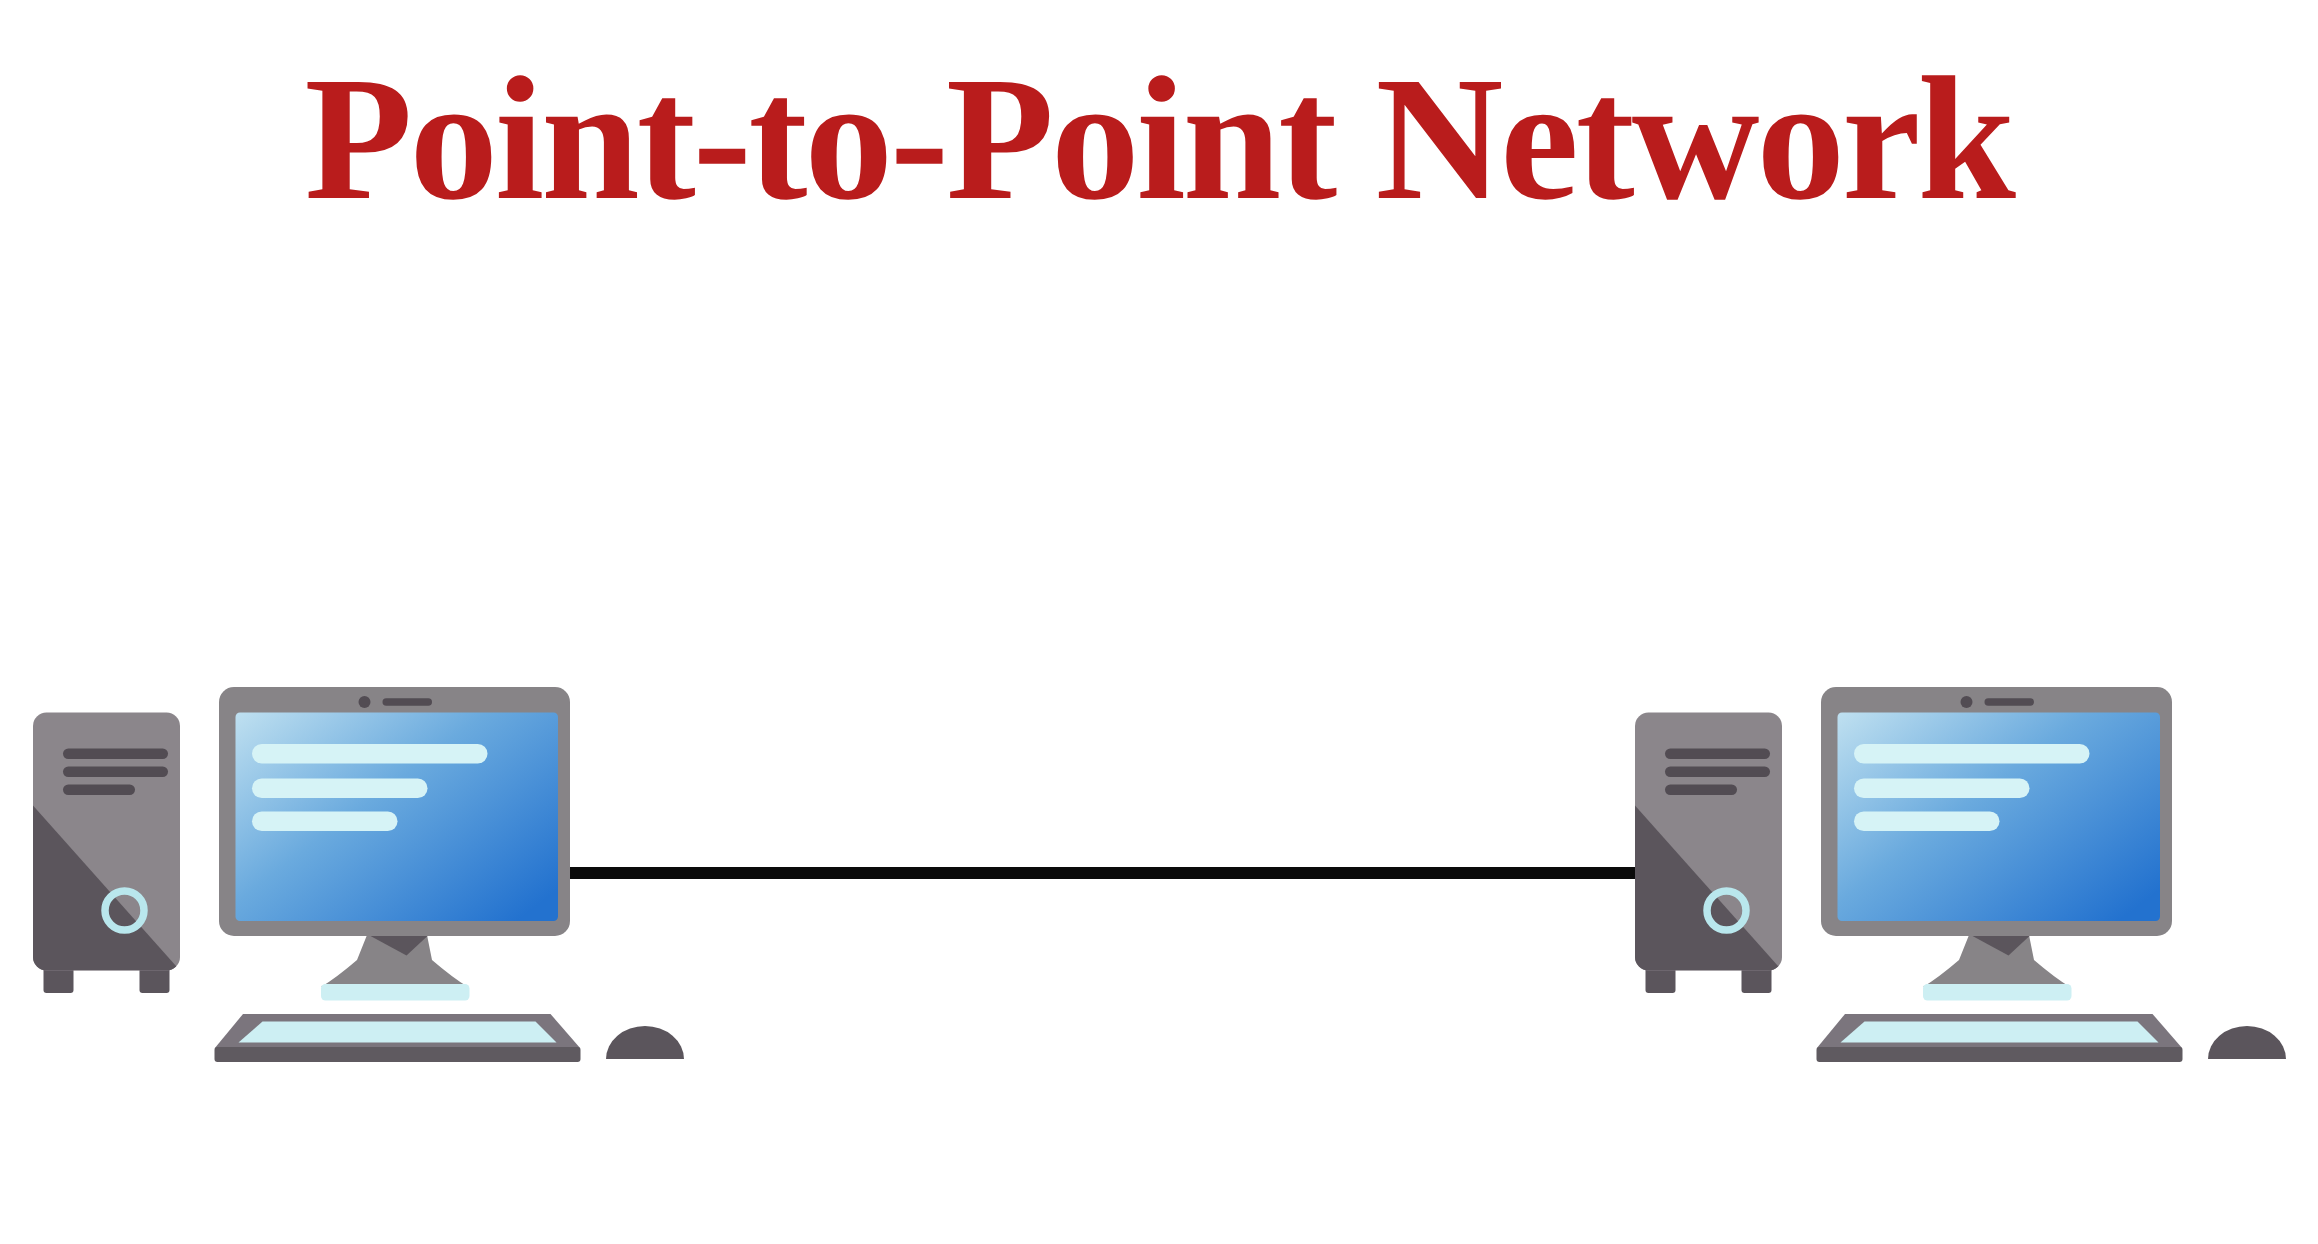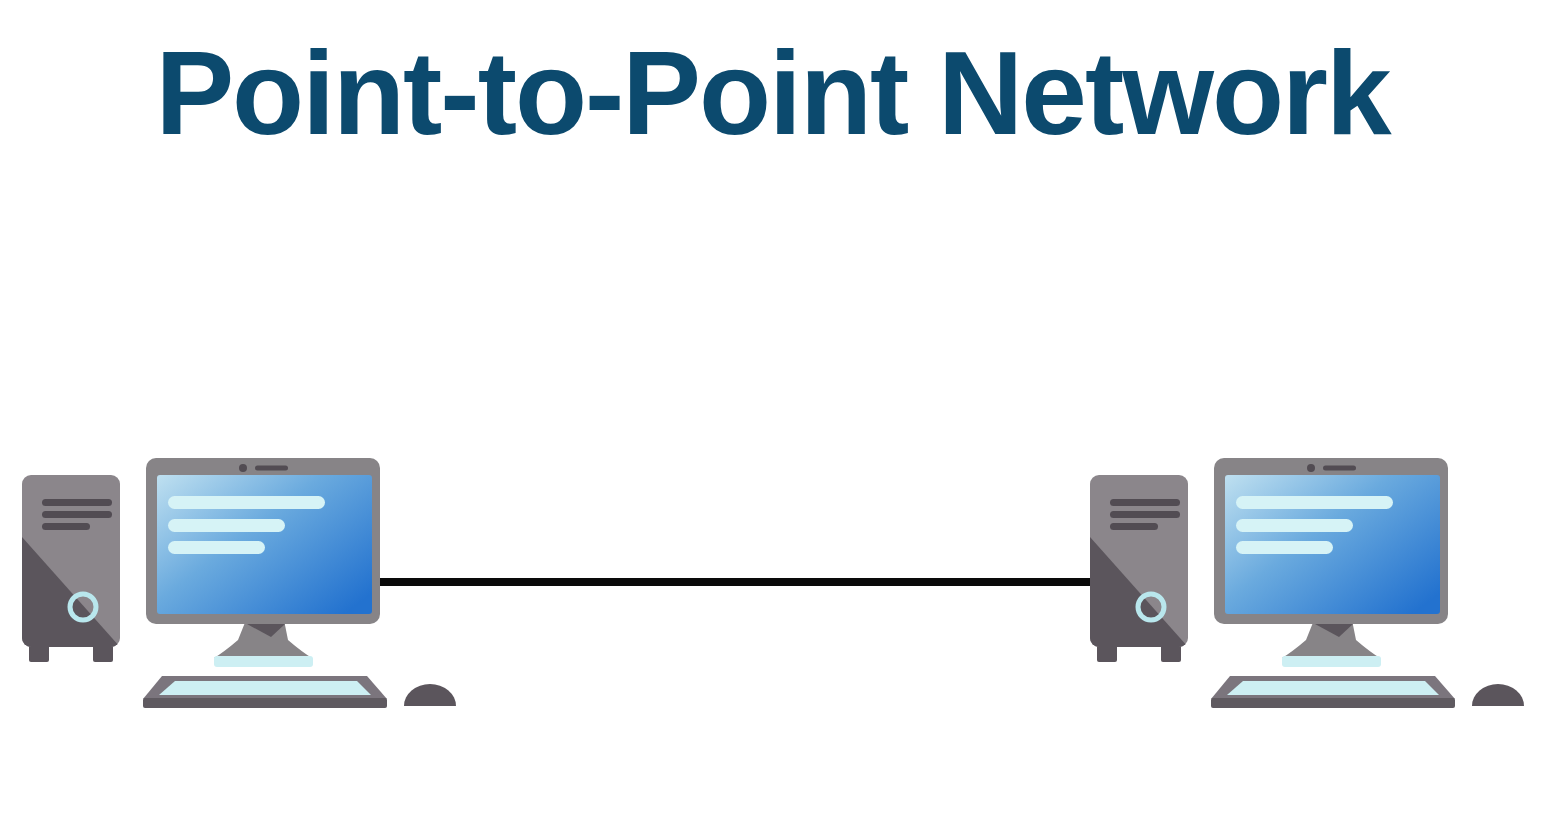--- a/index.html
+++ b/index.html
@@ -43,21 +43,21 @@
     height: 260px;
   }
   .pc-left  { left: 15px;   top: 452px; }
   .pc-right { left: 1083px; top: 452px; }
 </style>
 </head>
 <body>
 
 <main class="stage">
 
-  <h1 class="diagram-title" style="color: #0c4a6e;">Point-to-Point Network</h1>
+  <h1 class="diagram-title" style="color: #b91c1c; font-family: Liberation Serif, serif;">Point-to-Point Network</h1>
 
   <div class="link-line" style="background: rgb(10, 10, 10);"></div>
 
   <svg width="0" height="0" style="position:absolute" aria-hidden="true">
     <defs>
       <linearGradient id="screenGrad" x1="0%" y1="0%" x2="100%" y2="85%">
         <stop offset="0%" stop-color="#bfe0f0"></stop>
         <stop offset="45%" stop-color="#6aaade"></stop>
         <stop offset="100%" stop-color="#2372cf"></stop>
       </linearGradient>

